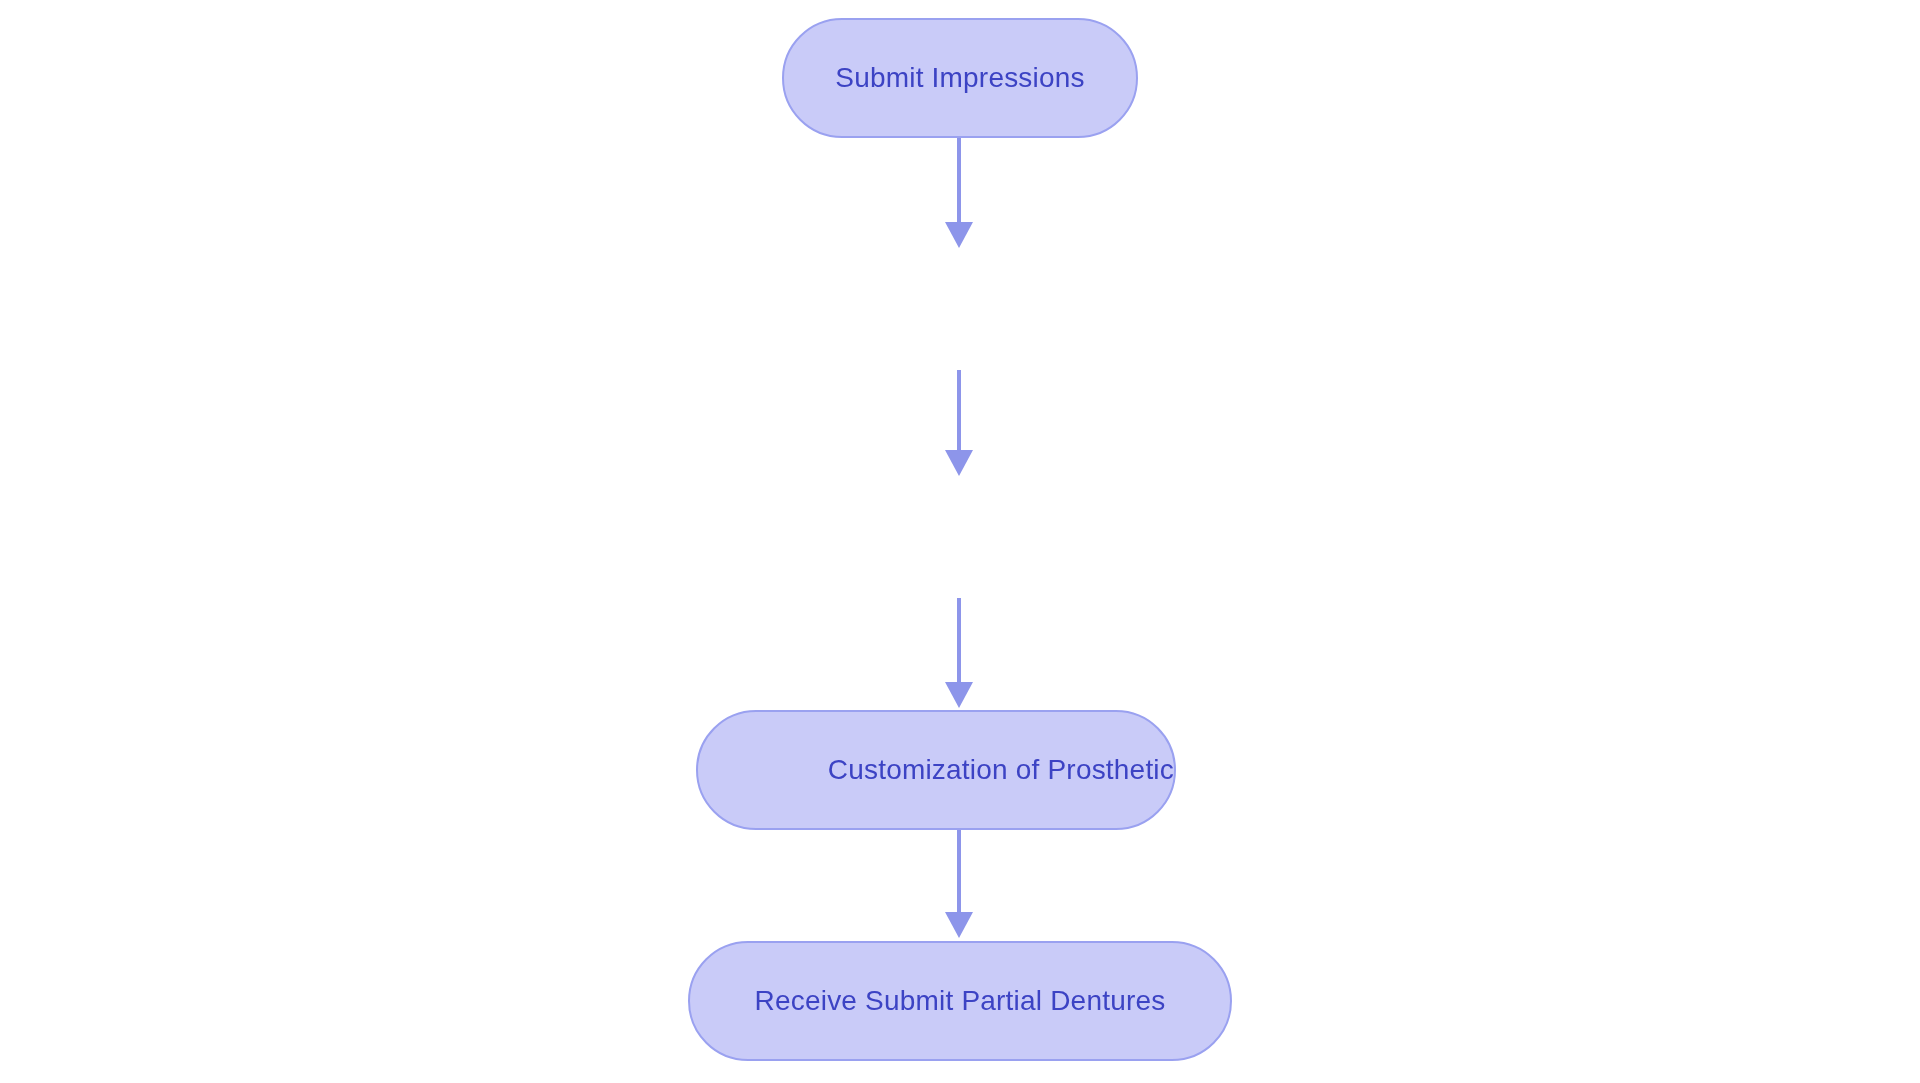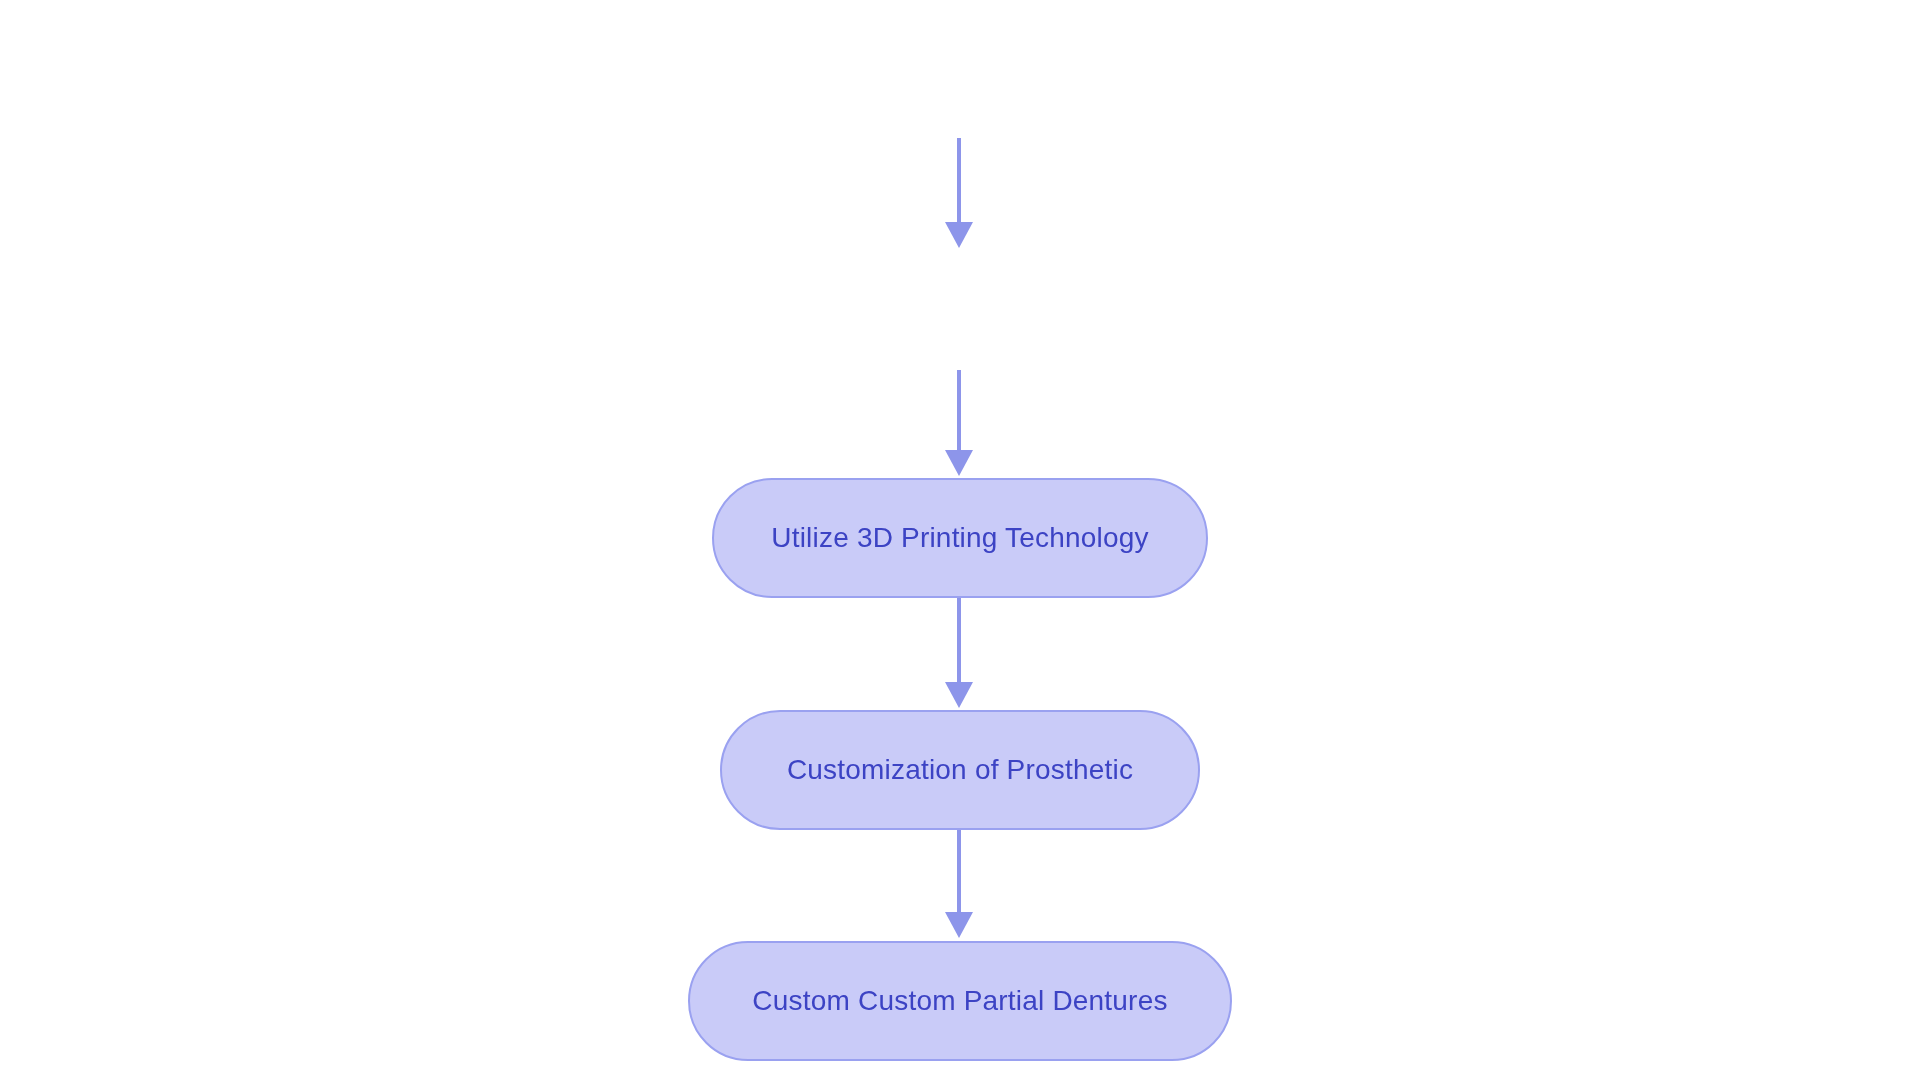--- a/index.html
+++ b/index.html
@@ -32,21 +32,21 @@
     color: #3c43c4;
     font-size: 28px;
     font-weight: 400;
     letter-spacing: 0.2px;
     text-align: center;
     white-space: nowrap;
   }
   .n1 { top: 18px;  left: 782px; width: 356px; }
   .n2 { top: 250px; left: 732px; width: 456px; }
   .n3 { top: 478px; left: 712px; width: 496px; }
-  .n4 { top: 710px; left: 720px; width: 480px; }
+  .n4 { top: 710px; left: 696px; width: 480px; justify-content: flex-end; }
   .n5 { top: 941px; left: 688px; width: 544px; }
 
   
   .arrow {
     position: absolute;
     left: 945px;           
     width: 28px;
     display: flex;
     flex-direction: column;
     align-items: center;
@@ -66,47 +66,47 @@
   .a1 { top: 138px; height: 110px; }
   .a2 { top: 370px; height: 106px; }
   .a3 { top: 598px; height: 110px; }
   .a4 { top: 830px; height: 108px; }
 </style>
 </head>
 <body>
 
 <div class="canvas">
 
+  <div class="node n1">
+    <span>Submit Impressions</span>
+  </div>
 
   <div class="arrow a1">
     <div class="line"></div>
     <div class="head"></div>
   </div>
 
 
   <div class="arrow a2">
     <div class="line"></div>
     <div class="head"></div>
   </div>
 
-  <div class="node n3">
-    <span>Utilize 3D Printing Technology</span>
-  </div>
 
   <div class="arrow a3">
     <div class="line"></div>
     <div class="head"></div>
   </div>
 
   <div class="node n4">
     <span>Customization of Prosthetic</span>
   </div>
 
   <div class="arrow a4">
     <div class="line"></div>
     <div class="head"></div>
   </div>
 
   <div class="node n5">
-    <span>Custom Custom Partial Dentures</span>
+    <span>Receive Submit Partial Dentures</span>
   </div>
 
 </div>
 
 </body></html>

